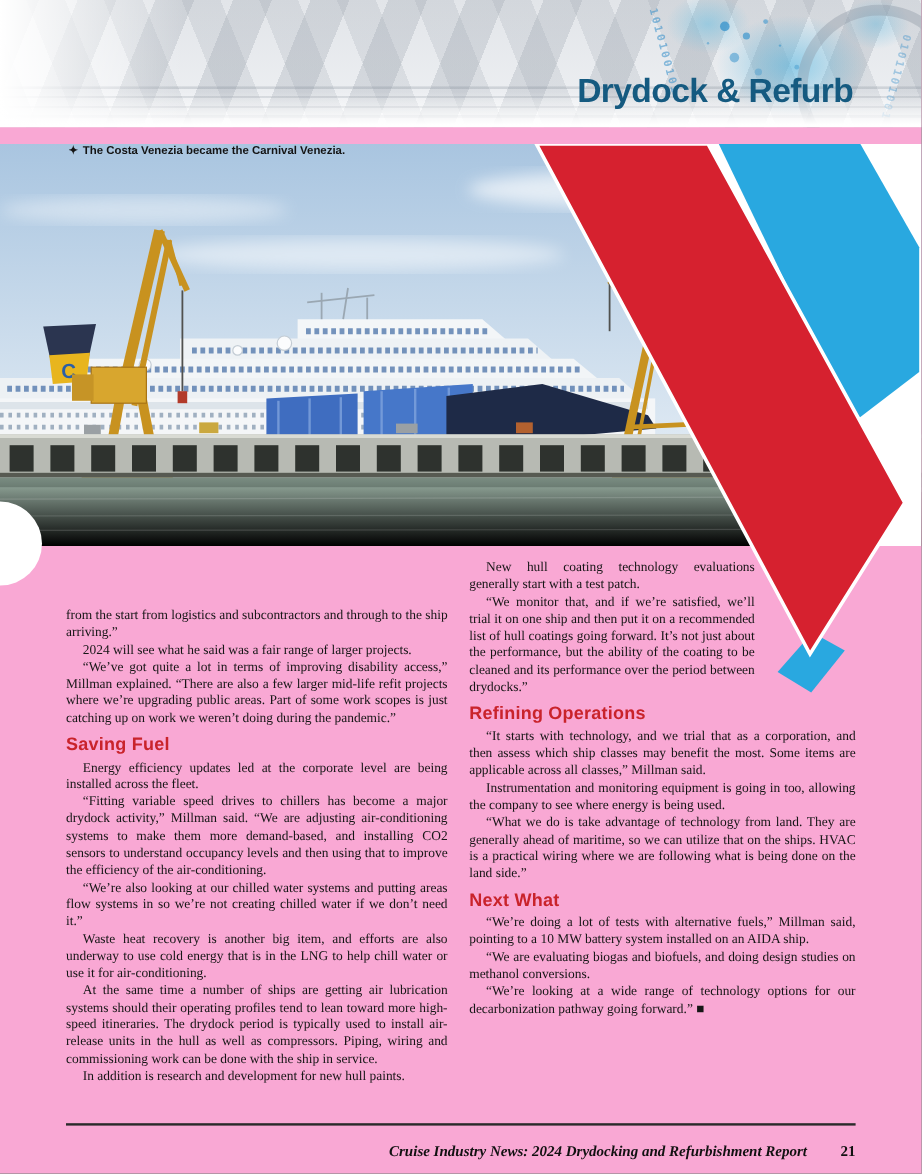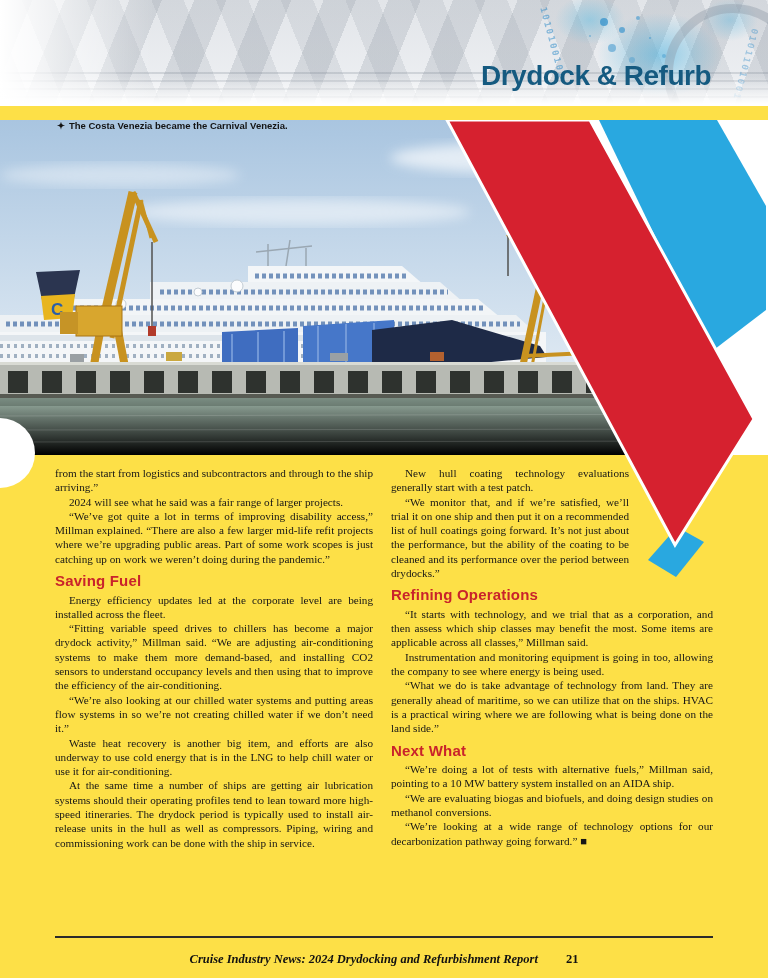--- a/index.html
+++ b/index.html
@@ -1,16 +1,16 @@
 <!DOCTYPE html>
 <html><head>
 <meta charset="utf-8">
 <style>
   html,body{margin:0;padding:0;background:#888;}
-  .page{position:relative;width:768px;height:978px;background:#fde047;overflow:hidden;
+  .page{position:relative;width:768px;height:978px;background:#f9a8d4;overflow:hidden;
         font-family:"Liberation Serif", serif;}
 
   
   .banner{position:absolute;left:0;top:0;width:768px;height:106px;overflow:hidden;
     background:
       repeating-linear-gradient(112deg, rgba(158,166,176,.30) 0 30px, rgba(255,255,255,0) 30px 60px),
       repeating-linear-gradient(68deg,  rgba(158,166,176,.22) 0 30px, rgba(255,255,255,0) 30px 60px),
       linear-gradient(#e2e5e9,#eff1f4);}
   .banner-stripes{position:absolute;left:0;bottom:0;width:768px;height:34px;
       background:repeating-linear-gradient(to bottom, rgba(120,130,142,.35) 0 2px, rgba(255,255,255,0) 2px 8px);
@@ -43,28 +43,28 @@
   .photo-caption{position:absolute;left:57px;top:0;color:#141414;
       font:bold 9.5px/1.2 "Liberation Sans", sans-serif;}
   .photo-caption .marker{margin-right:4px;}
 
   
   .article{position:absolute;left:55px;top:466px;width:658px;display:flex;gap:18px;z-index:1;
       font-size:11.2px;line-height:14.3px;color:#161616;text-align:justify;}
   .col-left{width:318px;}
   .col-right{width:322px;}
   .article p{margin:0;text-indent:14px;}
-  .article p.flush{text-indent:0;}
+  .article p.flush{text-indent:0;margin-top:40px;}
   .article h2{margin:7px 0 3px;color:#c9232b;font:bold 15px/1.1 "Liberation Sans", sans-serif;
       letter-spacing:.2px;text-align:left;}
   .chevron-spacer{float:right;width:84px;height:112px;}
 
   
   .footer{position:absolute;left:55px;top:936px;width:658px;border-top:2px solid #2a2a2a;z-index:3;}
-  .footer-row{display:flex;justify-content:center;align-items:baseline;gap:28px;padding-top:14px;}
+  .footer-row{display:flex;justify-content:flex-end;align-items:baseline;gap:28px;padding-top:14px;}
   .footer-title{font:bold italic 12.5px "Liberation Serif", serif;color:#111;}
   .footer-page{font:bold 12.5px "Liberation Serif", serif;color:#111;}
 </style>
 </head>
 <body>
 
 <div class="page">
 
   <div class="banner">
     <div class="banner-stripes"></div>
@@ -242,20 +242,21 @@
     <div class="col-left">
       <p class="flush">from the start from logistics and subcontractors and through to the ship arriving.”</p>
       <p>2024 will see what he said was a fair range of larger projects.</p>
       <p>“We’ve got quite a lot in terms of improving disability access,” Millman explained. “There are also a few larger mid-life refit projects where we’re upgrading public areas. Part of some work scopes is just catching up on work we weren’t doing during the pandemic.”</p>
       <h2>Saving Fuel</h2>
       <p>Energy efficiency updates led at the corporate level are being installed across the fleet.</p>
       <p>“Fitting variable speed drives to chillers has become a major drydock activity,” Millman said. “We are adjusting air-conditioning systems to make them more demand-based, and installing CO2 sensors to understand occupancy levels and then using that to improve the efficiency of the air-conditioning.</p>
       <p>“We’re also looking at our chilled water systems and putting areas flow systems in so we’re not creating chilled water if we don’t need it.”</p>
       <p>Waste heat recovery is another big item, and efforts are also underway to use cold energy that is in the LNG to help chill water or use it for air-conditioning.</p>
       <p>At the same time a number of ships are getting air lubrication systems should their operating profiles tend to lean toward more high-speed itineraries. The drydock period is typically used to install air-release units in the hull as well as compressors. Piping, wiring and commissioning work can be done with the ship in service.</p>
+      <p>In addition is research and development for new hull paints.</p>
     </div>
     <div class="col-right">
       <div class="chevron-spacer"></div>
       <p>New hull coating technology evaluations generally start with a test patch.</p>
       <p>“We monitor that, and if we’re satisfied, we’ll trial it on one ship and then put it on a recommended list of hull coatings going forward. It’s not just about the performance, but the ability of the coating to be cleaned and its performance over the period between drydocks.”</p>
       <h2>Refining Operations</h2>
       <p>“It starts with technology, and we trial that as a corporation, and then assess which ship classes may benefit the most. Some items are applicable across all classes,” Millman said.</p>
       <p>Instrumentation and monitoring equipment is going in too, allowing the company to see where energy is being used.</p>
       <p>“What we do is take advantage of technology from land. They are generally ahead of maritime, so we can utilize that on the ships. HVAC is a practical wiring where we are following what is being done on the land side.”</p>
       <h2>Next What</h2>

